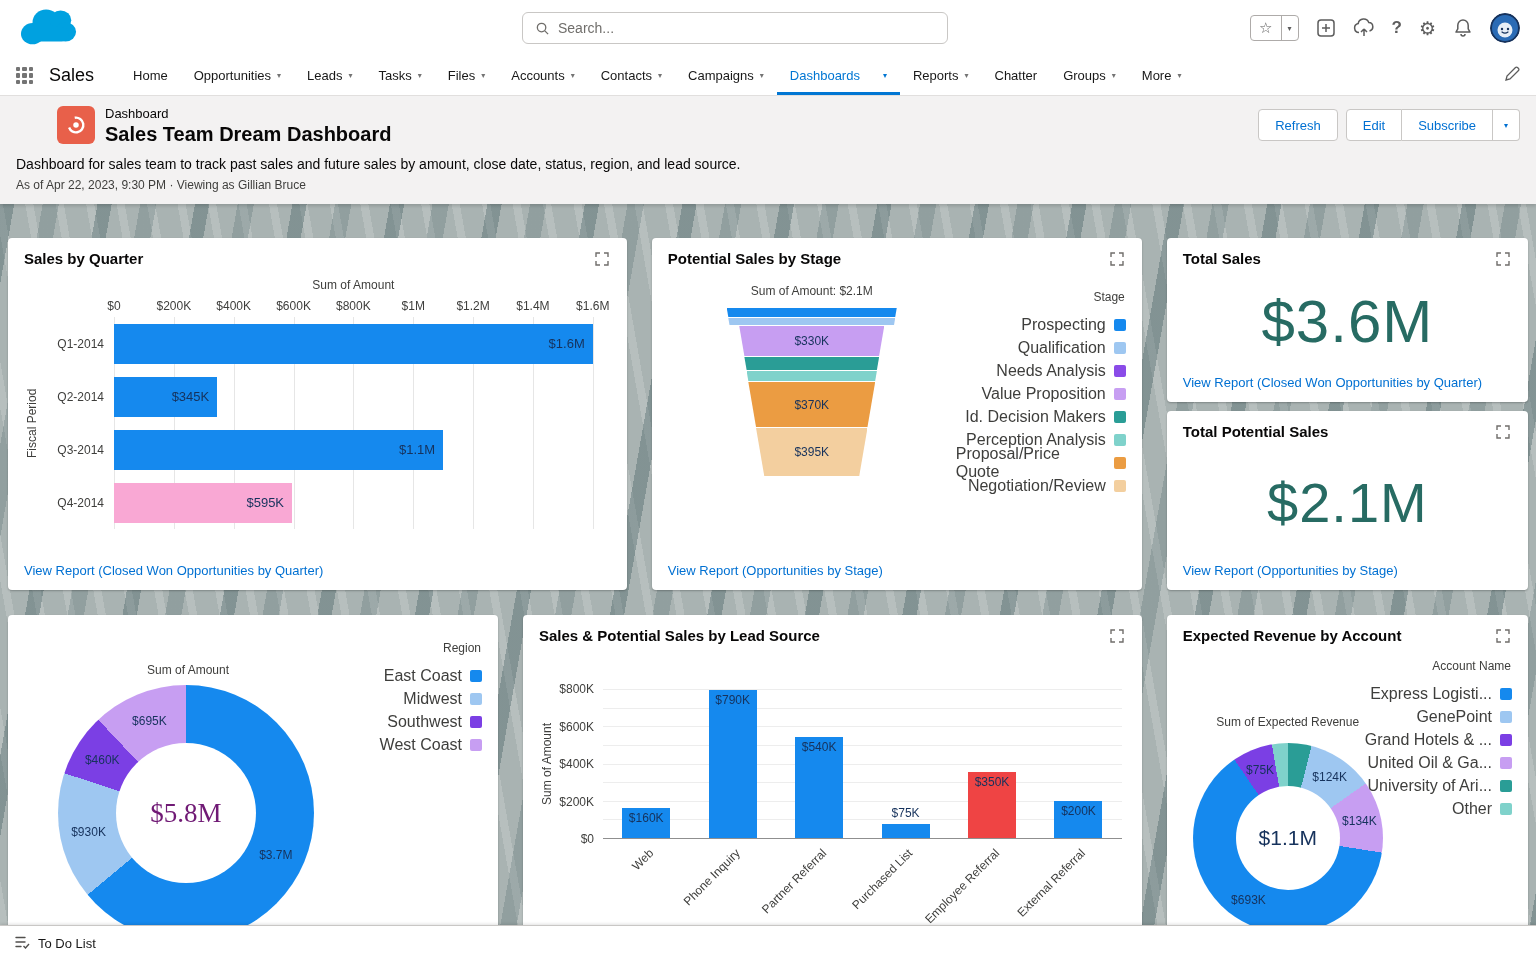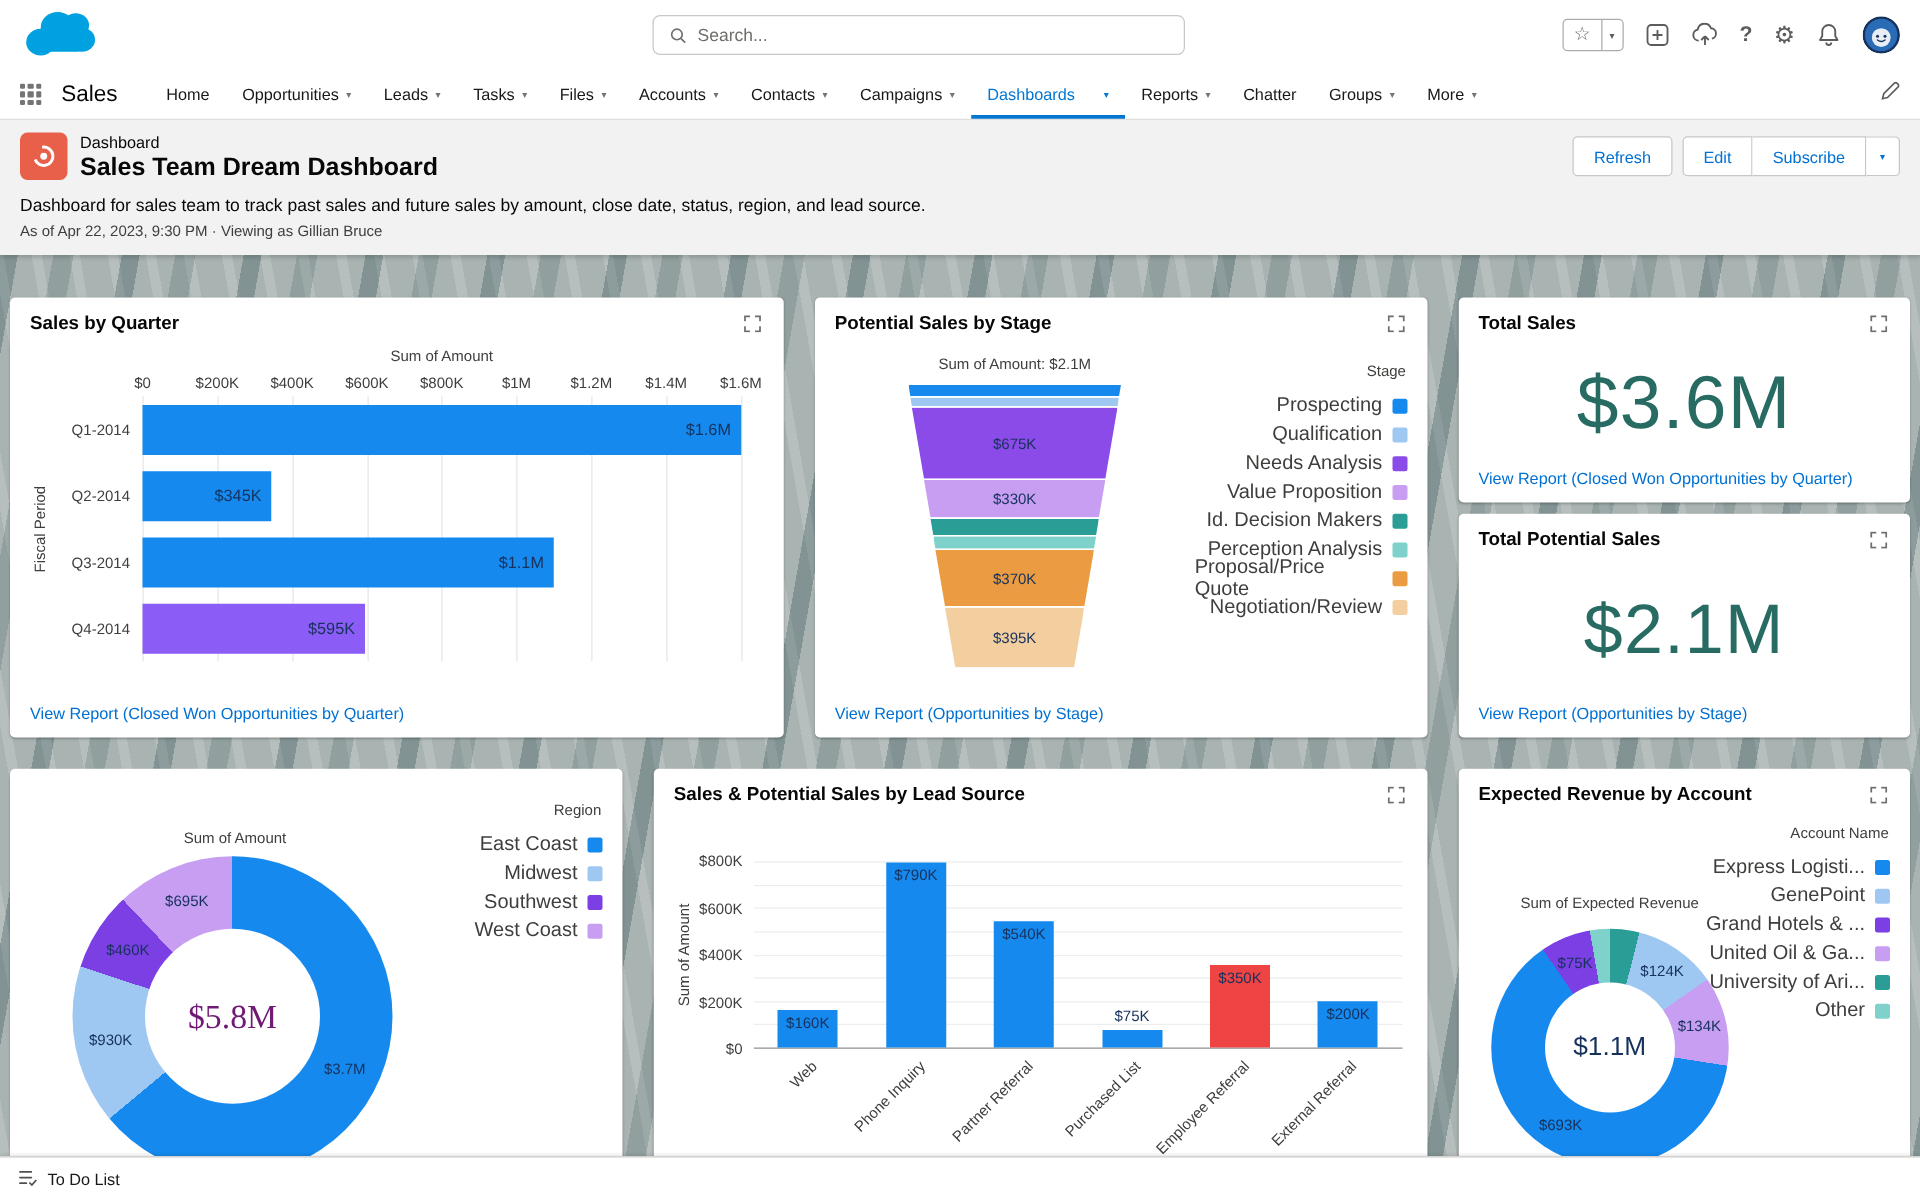--- a/index.html
+++ b/index.html
@@ -29,21 +29,21 @@
   .app-name { font-size:18px; color:#080707; align-self:center; margin-right:26px; }
   .tabs { display:flex; align-items:stretch; }
   .tab { display:flex; align-items:center; gap:6px; padding:0 13px; font-size:13px; color:#181818; cursor:pointer; white-space:nowrap; }
   .tab .chev { font-size:8px; color:#747474; }
   .tab.active { color:#0176d3; box-shadow:inset 0 -3px 0 #0176d3;gap:23px; }
   .tab.active .chev { color:#0176d3; }
   .nav-pencil { margin-left:auto; align-self:center; cursor:pointer; }
 
   
   .page-header { background:#f3f2f2; padding:10px 16px 12px; box-shadow:0 2px 3px rgba(0,0,0,.14); position:relative; z-index:3; }
-  .ph-row { display:flex; align-items:flex-start; }
+  .ph-row { display:flex; align-items:flex-start;margin-left:41px; }
   .entity-icon { width:38px; height:38px; border-radius:6px; background:#e8604a; display:flex; align-items:center; justify-content:center; margin-right:10px; flex:0 0 auto; }
   .entity-label { font-size:13px; color:#080707; }
   .page-header h1 { font-size:20px; font-weight:700; color:#080707; margin-top:2px; }
   .ph-buttons { margin-left:auto; display:flex; gap:8px; margin-top:3px; }
   .btn { height:32px; padding:0 16px; background:#fff; border:1px solid #c9c7c5; border-radius:4px; color:#0070d2; font-size:13px; cursor:pointer; font-family:inherit; }
   .btn-group { display:flex; }
   .btn-group .btn { border-radius:0; border-left-width:0; }
   .btn-group .btn:first-child { border-radius:4px 0 0 4px; border-left-width:1px; }
   .btn-group .btn.chev-btn { border-radius:0 4px 4px 0; padding:0 11px; font-size:8px; }
   .desc { font-size:14px; color:#080707; margin-top:10px; }
@@ -349,21 +349,21 @@
                     <div class="hbar-bar" style="width: 21.5625%; background: rgb(21, 137, 238);">
                       <span>$345K</span>
                     </div>
                   </div>
                   <div class="hrow">
                     <div class="hbar-bar" style="width: 68.75%; background: rgb(21, 137, 238);">
                       <span>$1.1M</span>
                     </div>
                   </div>
                   <div class="hrow">
-                    <div class="hbar-bar" style="width: 37.1875%; background: #8b5cf6;">
+                    <div class="hbar-bar" style="width: 37.1875%; background: #f9a8d4;">
                       <span>$595K</span>
                     </div>
                   </div>
                 </div>
             </div>
           </div>
         </div>
         <a class="vr">View Report (Closed Won Opportunities by Quarter)</a>
       </article>
 
@@ -375,23 +375,20 @@
                 <path d="M5 1H1v4M9 1h4v4M13 9v4H9M5 13H1V9" fill="none" stroke="#706e6b" stroke-width="1.4"></path>
               </svg>
           </button>
         </div>
         <div class="stage-body">
           <div class="funnel-col">
             <div class="subtitle">Sum of Amount: $2.1M</div>
             <div class="funnel">
                 <div class="fseg" style="height: 9px; width: 170px; background: rgb(21, 137, 238); clip-path: polygon(0px 0px, 100% 0px, 99.09% 100%, 0.91% 100%);"></div>
                 <div class="fseg" style="height: 7px; width: 166.918px; background: rgb(158, 199, 241); clip-path: polygon(0px 0px, 100% 0px, 99.28% 100%, 0.72% 100%);"></div>
-                <div class="fseg" style="height: 57px; width: 164.521px; background: rgb(138, 75, 232); clip-path: polygon(0px 0px, 100% 0px, 94.07% 100%, 5.93% 100%);">
-                  <span>$675K</span>
-                </div>
                 <div class="fseg" style="height: 30px; width: 145px; background: rgb(199, 158, 242); clip-path: polygon(0px 0px, 100% 0px, 96.46% 100%, 3.54% 100%);">
                   <span>$330K</span>
                 </div>
                 <div class="fseg" style="height: 13px; width: 134.726px; background: rgb(42, 157, 150); clip-path: polygon(0px 0px, 100% 0px, 98.35% 100%, 1.65% 100%);"></div>
                 <div class="fseg" style="height: 10px; width: 130.274px; background: rgb(127, 210, 203); clip-path: polygon(0px 0px, 100% 0px, 98.69% 100%, 1.31% 100%);"></div>
                 <div class="fseg" style="height: 45px; width: 126.849px; background: rgb(235, 156, 66); clip-path: polygon(0px 0px, 100% 0px, 93.93% 100%, 6.07% 100%);">
                   <span>$370K</span>
                 </div>
                 <div class="fseg" style="height: 48px; width: 111.438px; background: rgb(243, 207, 159); clip-path: polygon(0px 0px, 100% 0px, 92.62% 100%, 7.38% 100%);">
                   <span>$395K</span>

